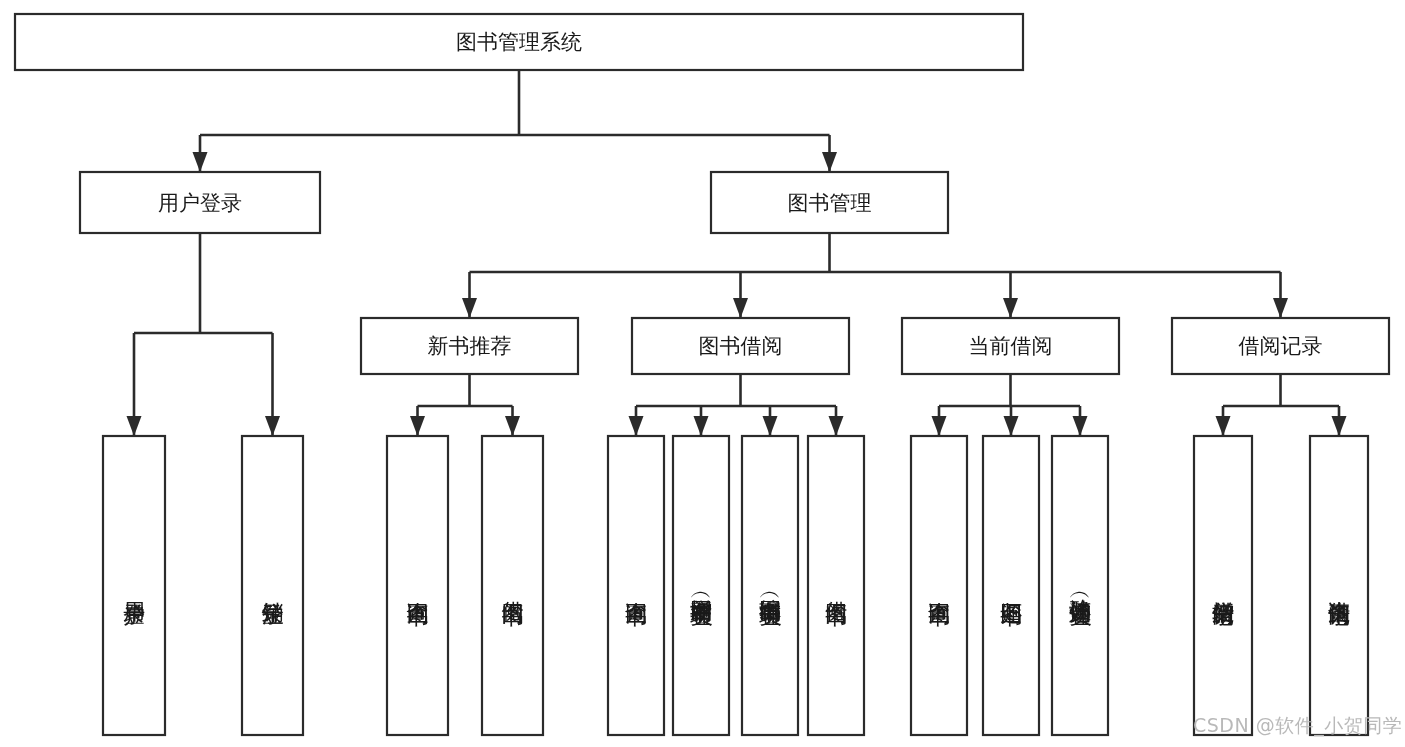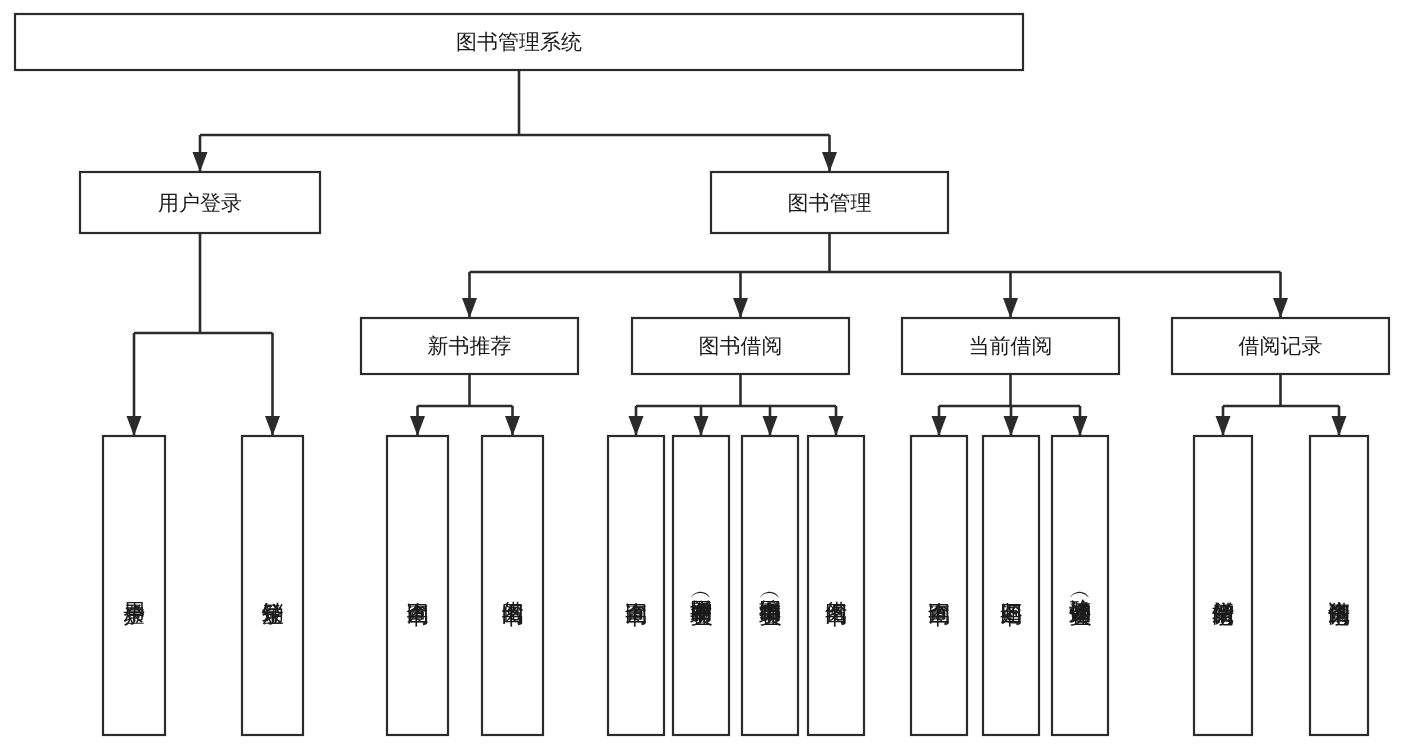--- a/index.html
+++ b/index.html
@@ -176,13 +176,14 @@
       <div class="node-label-v" style="left: 673px; top: 436px; width: 56px; height: 299px;">新增图书（管理员）</div>
       <div class="node-label-v" style="left: 742px; top: 436px; width: 56px; height: 299px;">编辑图书（管理员）</div>
       <div class="node-label-v" style="left: 808px; top: 436px; width: 56px; height: 299px;">借阅图书</div>
       <div class="node-label-v" style="left: 911px; top: 436px; width: 56px; height: 299px;">查询图书</div>
       <div class="node-label-v" style="left: 983px; top: 436px; width: 56px; height: 299px;">归还图书</div>
       <div class="node-label-v" style="left: 1052px; top: 436px; width: 56px; height: 299px;">确认归还（管理员）</div>
       <div class="node-label-v" style="left: 1194px; top: 436px; width: 58px; height: 299px;">新增借阅记录</div>
       <div class="node-label-v" style="left: 1310px; top: 436px; width: 58px; height: 299px;">查询借阅记录</div>
     </div>
 
+  <div class="watermark" style="left:1193px; top:713px;">CSDN @软件_小贺同学</div>
 </div>
 
 </body></html>

